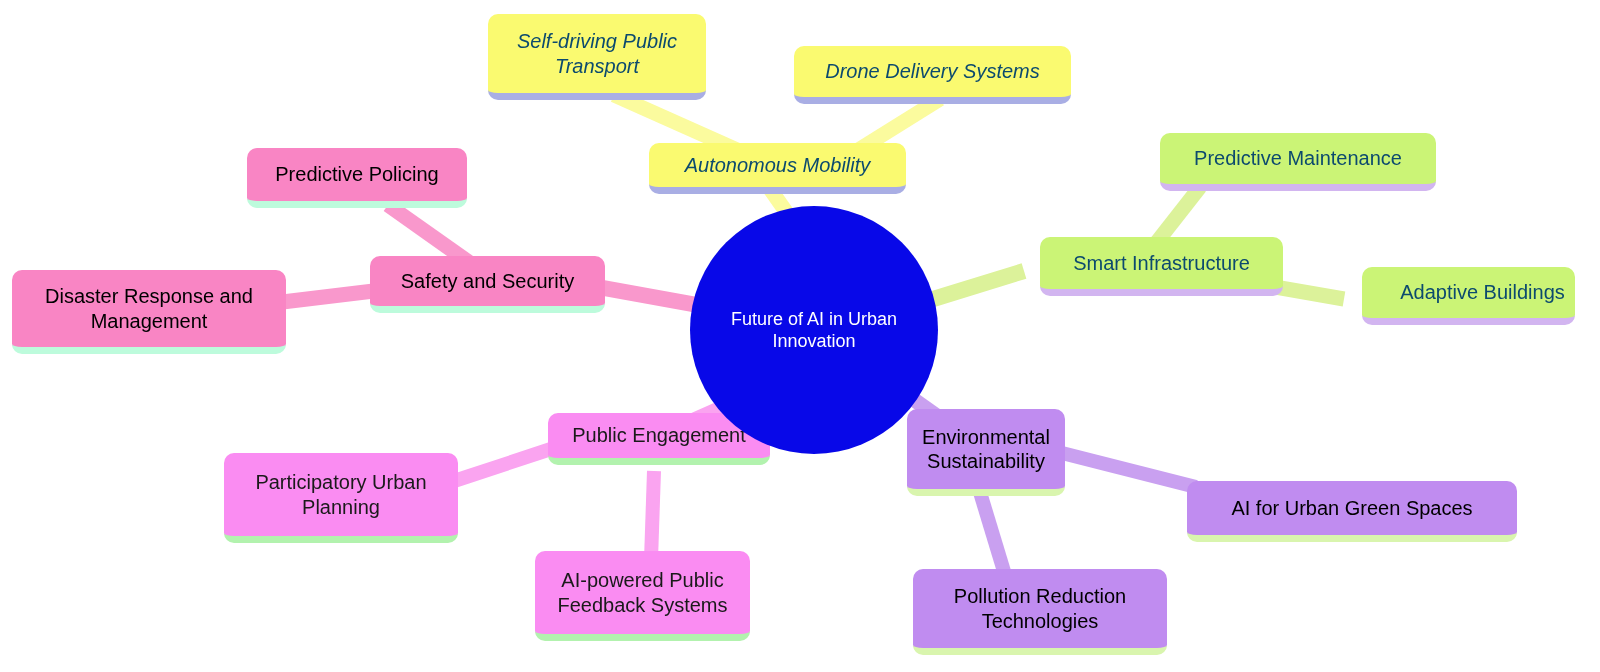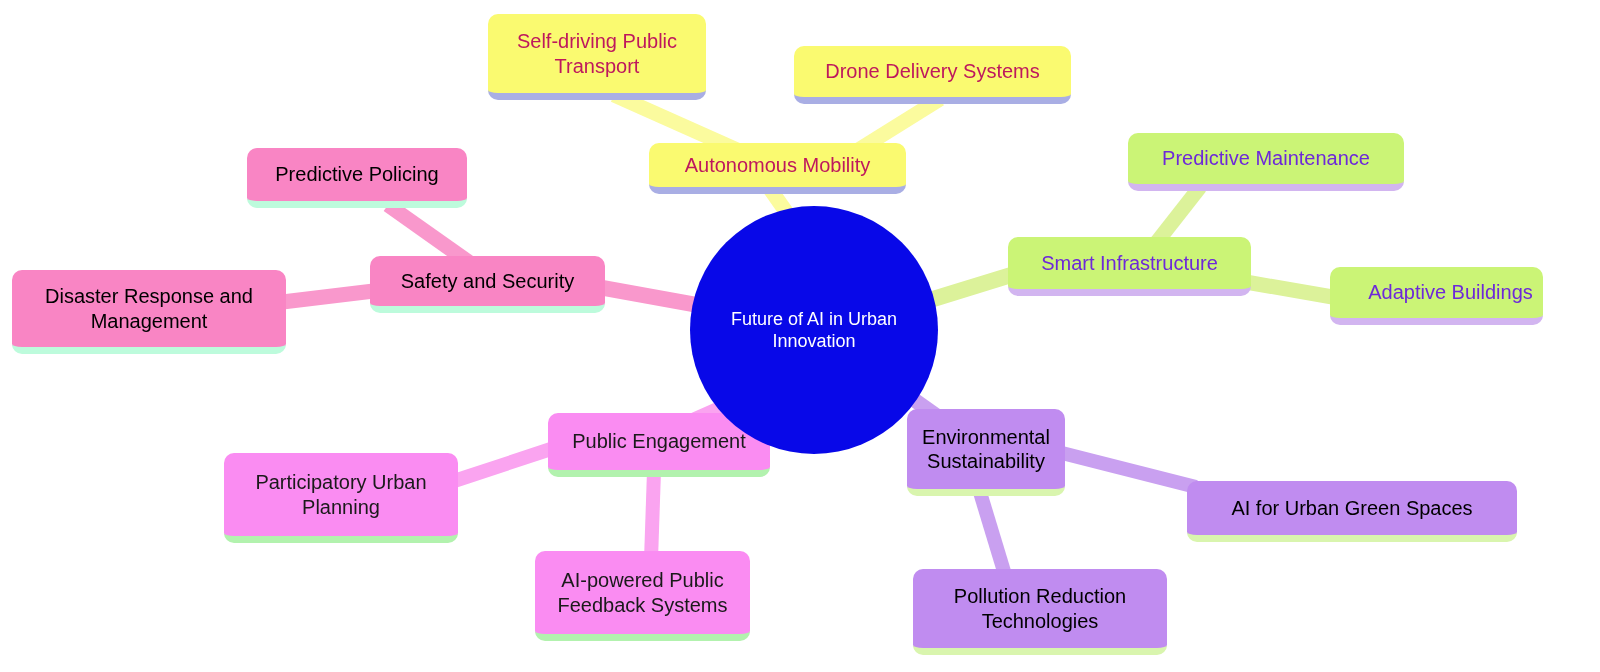--- a/index.html
+++ b/index.html
@@ -7,22 +7,22 @@
   .stage{
     position:relative;width:1600px;height:672px;background:#ffffff;overflow:hidden;
     font-family:"Liberation Sans","DejaVu Sans",sans-serif;
   }
   .edges{position:absolute;left:0;top:0;width:1600px;height:672px;z-index:1;}
   .node{
     position:absolute;z-index:2;display:flex;align-items:center;justify-content:center;
     text-align:center;border-radius:10px;font-size:20px;line-height:1.22;
     border-bottom:7px solid transparent;padding:2px 8px;
   }
-  .sec-mobility{background:#FAFA70;border-bottom-color:#A9AEE4;color:#be185d;}
-  .sec-infrastructure{background:#CBF476;border-bottom-color:#D2B5F0;color:#6d28d9;}
+  .sec-mobility{background:#FAFA70;border-bottom-color:#A9AEE4;color:#0c4a6e;font-style:italic;}
+  .sec-infrastructure{background:#CBF476;border-bottom-color:#D2B5F0;color:#0c4a6e;margin-left:32px;}
   .sec-safety{background:#F985C4;border-bottom-color:#BDFBDC;color:#000000;}
   .sec-engagement{background:#FA8CF2;border-bottom-color:#B2F2AE;color:#1a1a1a;}
   .sec-sustainability{background:#C08CF0;border-bottom-color:#D9F5AE;color:#000000;}
   .root-circle{
     position:absolute;z-index:3;left:690px;top:206px;width:248px;height:248px;
     border-radius:50%;background:#0808E8;color:#ffffff;
     display:flex;align-items:center;justify-content:center;text-align:center;
     font-size:18px;line-height:1.25;
   }
   .root-circle span{display:inline-block;width:228px;}
@@ -30,21 +30,21 @@
   
   #n-self-driving{left:488px;top:14px;width:218px;height:86px;}
   #n-drone-delivery{left:794px;top:46px;width:277px;height:58px;text-align:center;}
   #n-autonomous-mobility{left:637px;top:143px;width:257px;height:51px;margin-left:12px;}
   #n-predictive-maintenance{left:1128px;top:133px;width:276px;height:58px;}
   #n-smart-infrastructure{left:1008px;top:237px;width:243px;height:59px;}
   #n-adaptive-buildings{left:1330px;top:267px;width:213px;height:58px;padding-left:36px;}
   #n-predictive-policing{left:247px;top:148px;width:220px;height:60px;}
   #n-safety-security{left:370px;top:256px;width:235px;height:57px;}
   #n-disaster-response{left:12px;top:270px;width:274px;height:84px;}
-  #n-public-engagement{left:548px;top:413px;width:222px;height:64px;}
+  #n-public-engagement{left:548px;top:413px;width:222px;height:52px;}
   #n-participatory-planning{left:224px;top:453px;width:234px;height:90px;}
   #n-ai-feedback{left:535px;top:551px;width:215px;height:90px;}
   #n-environmental{left:907px;top:409px;width:158px;height:87px;}
   #n-ai-green-spaces{left:1187px;top:464px;width:330px;height:61px;margin-top:17px;}
   #n-pollution{left:913px;top:569px;width:254px;height:86px;}
 </style>
 </head>
 <body>
 
 <div class="stage">

